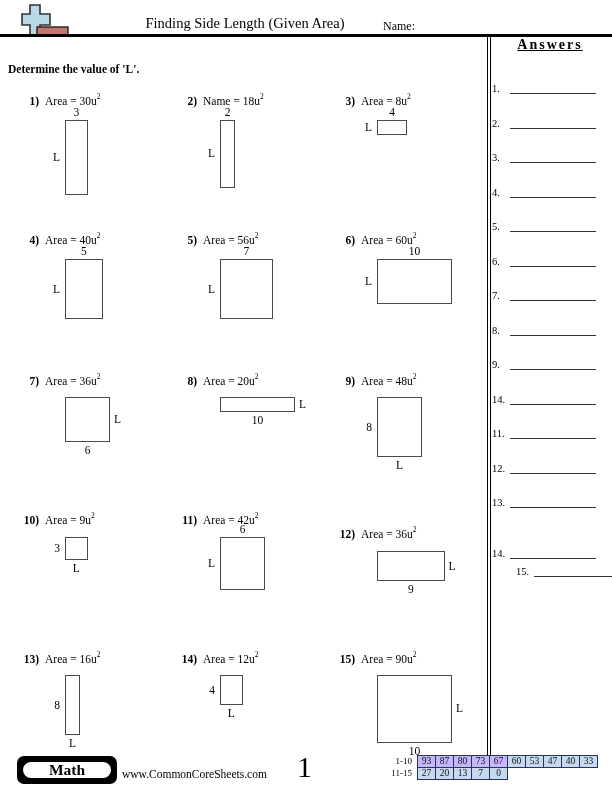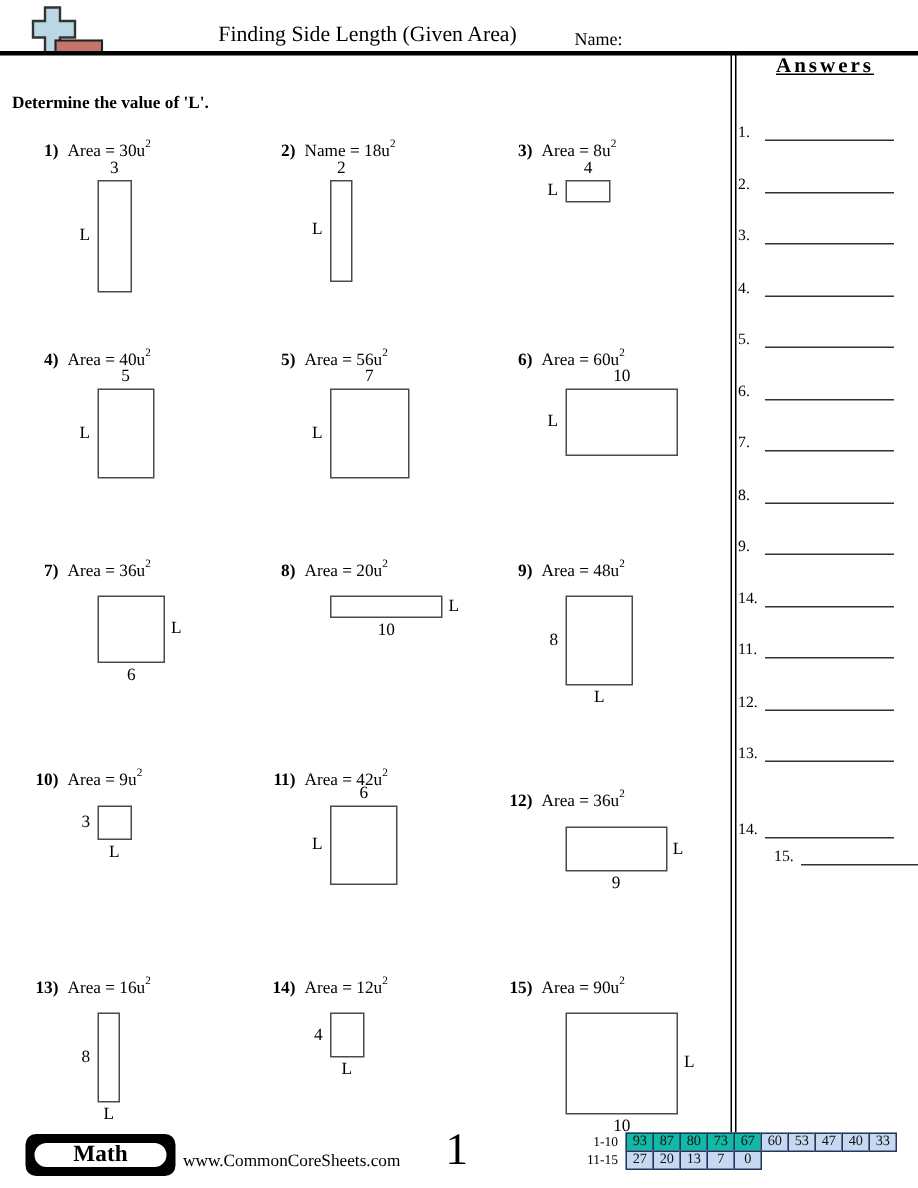--- a/index.html
+++ b/index.html
@@ -43,21 +43,21 @@
          background:#fff; border:2px solid #000; border-radius:11px;
          display:flex; align-items:center; justify-content:center;
          font-size:15.5px; font-weight:bold;}
   .site-url{position:absolute; left:122px; top:768px; font-size:11.5px;}
   .page-num{position:absolute; left:297px; top:750px; font-size:30px; font-weight:normal;}
   .score-row{position:absolute; display:flex; align-items:stretch;}
   .score-label{width:32px; text-align:right; padding-right:6px; font-size:9px;
                line-height:13px; color:#000;}
   .score-cell{width:17px; height:11px; line-height:11.5px; border:1px solid #24365c;
               margin-left:-1px; text-align:center; font-size:9.5px; color:#111;
-              background:#14b8a6;}
+              background:#c4b5fd;}
   .score-cell:first-of-type{margin-left:0;}
   .score-cell.shaded{background:#c6d9f0;}
 </style>
 </head>
 <body>
 
 <div class="page">
 
   <svg class="logo-svg" width="62" height="33" viewBox="0 0 62 33">
     <path d="M16,2 h10 v9 h10 v11 h-10 v10 h-10 v-10 h-8 v-11 h8 z" fill="#b9d8e4" stroke="#333" stroke-width="1.6"></path>

